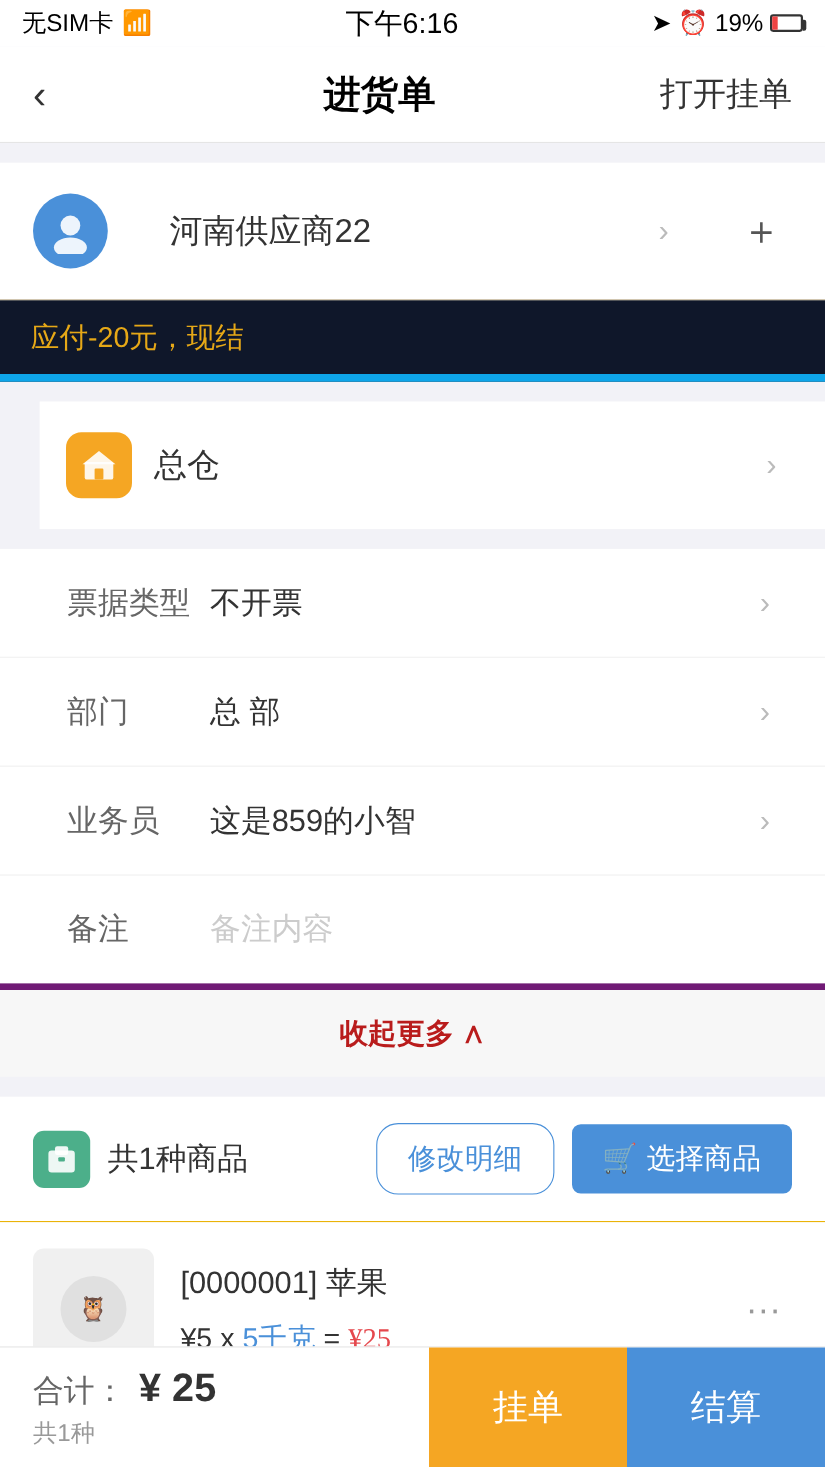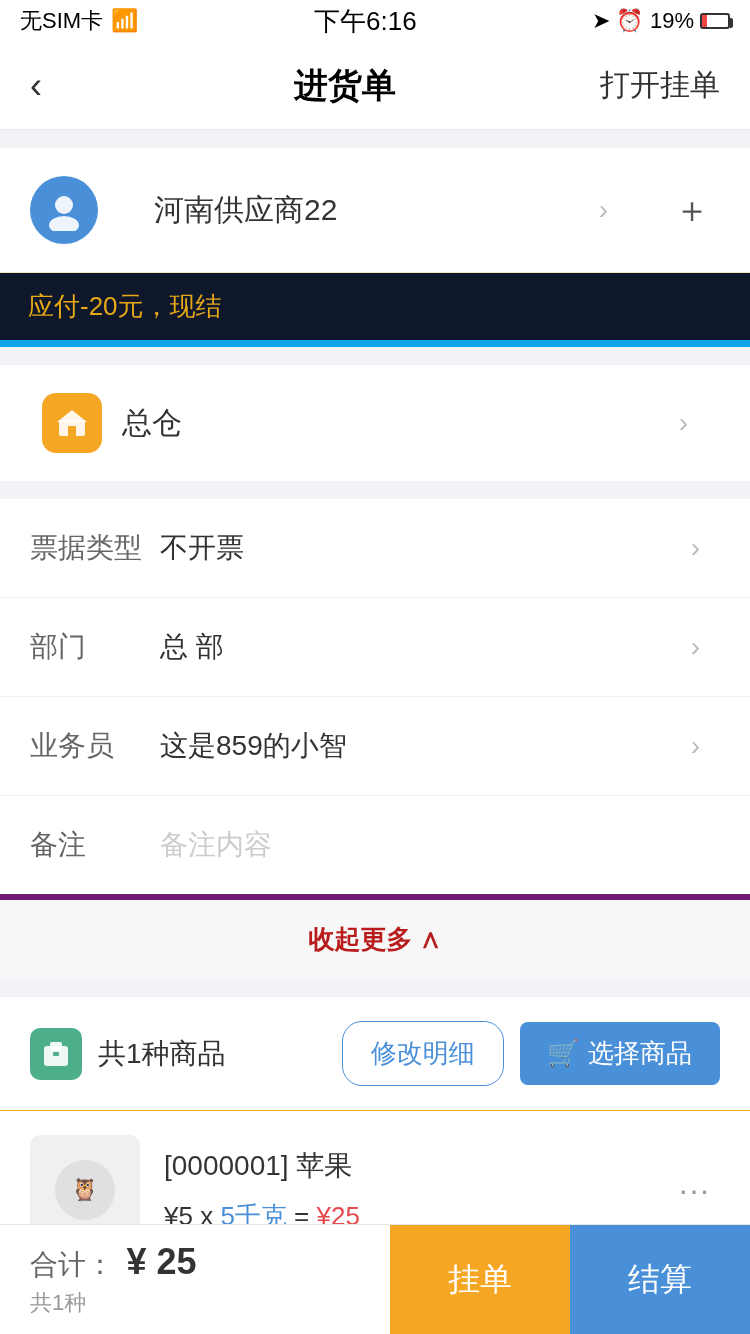--- a/index.html
+++ b/index.html
@@ -106,21 +106,22 @@
       color: #e6a817;
       border-top: 1px solid #f5e6c8;
       border-bottom: 7px solid #0ea5e9;
     }
 
     .warehouse-row {
       background: #fff;
       margin-top: 18px;
       display: flex;
       align-items: center;
-      padding: 28px 42px;
+      padding: 28px 24px;
+      margin-left: 36px;
     }
     .warehouse-icon {
       width: 60px;
       height: 60px;
       border-radius: 14px;
       background: #f5a623;
       display: flex;
       align-items: center;
       justify-content: center;
       margin-right: 20px;
@@ -142,20 +143,21 @@
       padding: 30px 30px;
       border-bottom: 1px solid #f0f0f0;
       min-height: 90px;
     }
     .form-row:last-child { border-bottom: none; }
     .form-label {
       font-size: 28px;
       color: #666;
       width: 130px;
       flex-shrink: 0;
+      margin-left: 31px;
     }
     .form-value {
       flex: 1;
       font-size: 28px;
       color: #333;
     }
     .form-placeholder {
       flex: 1;
       font-size: 28px;
       color: #ccc;
@@ -235,21 +237,21 @@
       margin-right: 24px;
       display: flex;
       align-items: center;
       justify-content: center;
       flex-shrink: 0;
     }
     .product-info { flex: 1; }
     .product-name { font-size: 28px; color: #333; margin-bottom: 14px; }
     .product-price { font-size: 26px; color: #333; }
     .product-price .blue { color: #4a90d9; }
-    .product-price .red { color: #e5484d; }
+    .product-price .red { color: #e5484d; font-family: Liberation Serif, serif; }
     .product-more {
       font-size: 32px;
       color: #999;
       cursor: pointer;
       padding: 10px;
     }
 
     
     .bottom-bar {
       position: fixed;

